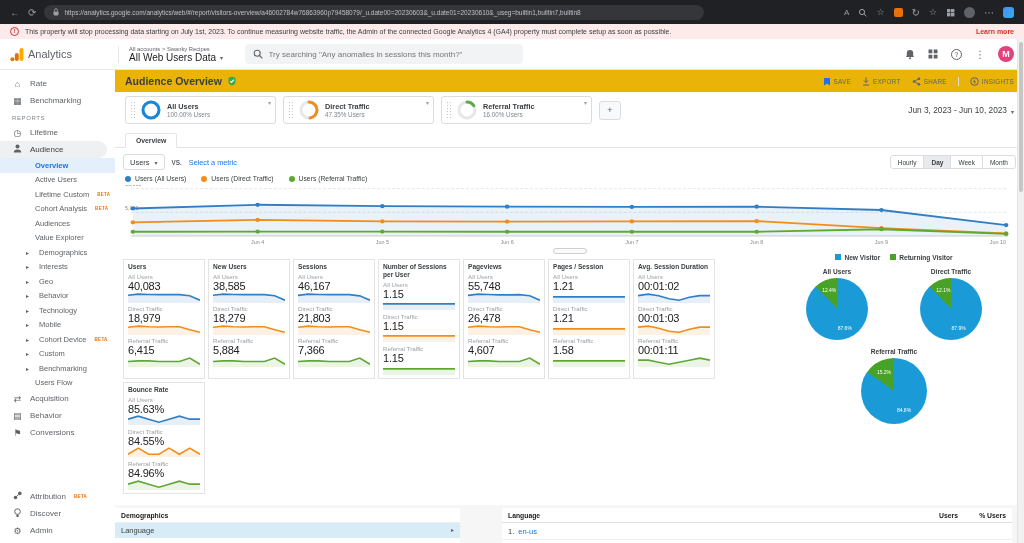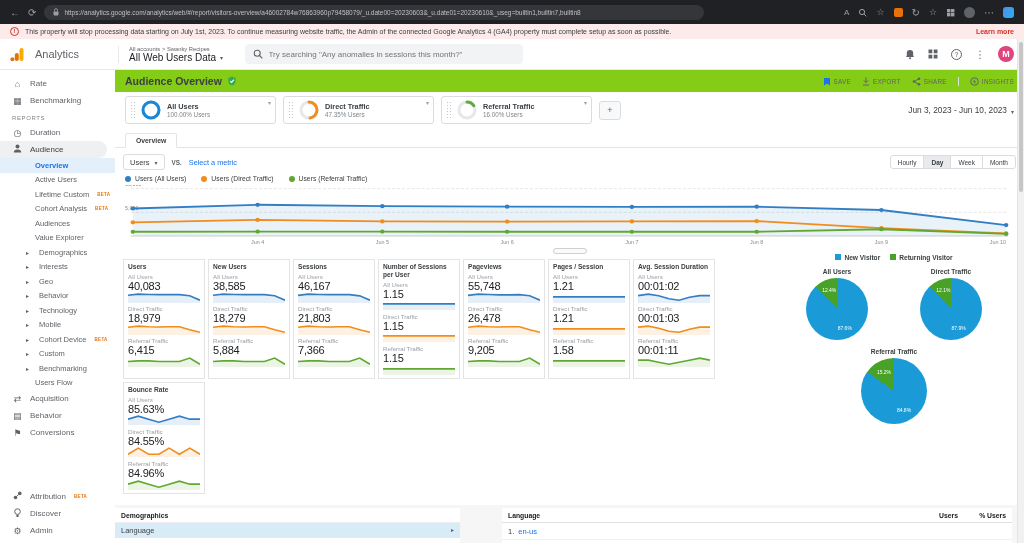--- a/index.html
+++ b/index.html
@@ -12,21 +12,21 @@
   .br-icons{display:flex;gap:9px;align-items:center;margin-left:auto}
   .ext-orange{width:9px;height:9px;border-radius:2px;background:#e8710a}
   .copilot{width:11px;height:11px;border-radius:3px;background:linear-gradient(135deg,#4e8df7,#2bb0e8)}
   .br-avatar{width:11px;height:11px;border-radius:50%;background:#5f6368}
   
   .banner{height:15px;background:#fdeaea;display:flex;align-items:center;gap:6px;padding:0 10px;font-size:7px;color:#3c4043}
   .warn-ic{width:9px;height:9px;border:1px solid #d93025;border-radius:50%;color:#d93025;font-size:6px;line-height:7px;text-align:center;font-weight:bold;flex:none}
   .learn{margin-left:auto;color:#d93025;font-weight:bold;cursor:pointer}
   
   .app-header{height:31px;background:#fff;display:flex;align-items:center;border-bottom:1px solid #e8e8e8;padding:0 10px;gap:10px}
-  .logo{display:flex;align-items:center;gap:10px;width:98px}
+  .logo{display:flex;align-items:center;gap:3px;width:98px}
   .logo-text{font-size:11px;color:#5f6368}
   .crumb{border-left:1px solid #e8e8e8;padding-left:10px}
   .crumb-top{font-size:5.8px;color:#5f6368}
   .crumb-bottom{font-size:10px;color:#202124;display:flex;align-items:center;gap:4px}
   .caret{font-size:6px;color:#5f6368}
   .search{background:#f1f3f4;border-radius:4px;height:20px;width:278px;display:flex;align-items:center;padding:0 8px;gap:6px;margin-left:12px}
   .search input{border:none;background:transparent;outline:none;font-size:8px;color:#3c4043;width:100%;font-family:inherit}
   .hdr-icons{margin-left:auto;display:flex;align-items:center;gap:13px;color:#5f6368}
   .help{width:11px;height:11px;border:1px solid #5f6368;border-radius:50%;font-size:7px;text-align:center;line-height:9px}
   .kebab{font-size:10px}
@@ -38,21 +38,21 @@
   .si .ic{width:11px;text-align:center;font-size:9px;flex:none}
   .sec{font-size:6px;color:#80868b;letter-spacing:.6px;padding:6px 0 3px 12px;flex:none}
   .si.parent-open{background:#eef0f1;border-radius:0 14px 14px 0;margin-right:8px;color:#3c4043}
   .child{padding-left:35px;height:14.5px;font-size:7.5px}
   .child .arr{margin-left:-9px;margin-right:3px;font-size:6px;color:#5f6368}
   .child.sel{background:#e3f0fc;color:#1a73e8;font-weight:bold}
   .beta{color:#e8710a;font-size:4.5px;vertical-align:super;margin-left:1px;font-weight:bold;letter-spacing:.3px}
   .spacer{flex:1}
   
   .main{flex:1;display:flex;flex-direction:column;background:#f6f6f6;overflow:hidden}
-  .report-header{height:22px;display:flex;align-items:center;padding:0 10px;background:#84cc16;gap:5px}
+  .report-header{height:22px;display:flex;align-items:center;padding:0 10px;background:#eab308;gap:5px}
   .rh-title{font-size:10.5px;font-weight:bold;color:#3c4043}
   .actions{margin-left:auto;display:flex;align-items:center;gap:11px;font-size:6.3px;color:#5f6368;letter-spacing:.3px}
   .action{display:flex;align-items:center;gap:3px;cursor:pointer}
   .action.sep{border-left:1px solid #e0e0e0;padding-left:11px}
   .controls-row{display:flex;align-items:center;gap:7px;padding:4px 10px 8px;background:#fff}
   .chip{width:151px;height:28px;border:1px solid #dadce0;border-radius:3px;background:#fff;display:flex;align-items:center;gap:5px;padding:0 4px;position:relative}
   .chip-dots{width:5px;height:18px;background-image:radial-gradient(#c4c7ca 0.8px,transparent 0.9px);background-size:3px 3px}
   .chip-name{font-size:7.3px;font-weight:bold;color:#3c4043}
   .chip-sub{font-size:6.3px;color:#80868b}
   .chip-caret{position:absolute;top:2px;right:4px;font-size:6px;color:#9aa0a6}
@@ -204,21 +204,21 @@
         <span class="ic">⌂</span>
         <span>Rate</span>
       </div>
     <div class="si">
         <span class="ic">▦</span>
         <span>Benchmarking</span>
       </div>
     <div class="sec">REPORTS</div>
     <div class="si">
         <span class="ic">◷</span>
-        <span>Duration</span>
+        <span>Lifetime</span>
       </div>
     <div class="si parent-open">
       <span class="ic"><svg width="9" height="9">
             <circle cx="4.5" cy="2.6" r="2" fill="#5f6368"></circle>
             <path d="M0.8 8.6 a3.7 3.2 0 0 1 7.4 0z" fill="#5f6368"></path>
           </svg></span>
       <span>Audience</span>
     </div>
     <div class="si child sel">
         <span>Overview</span>
@@ -562,21 +562,21 @@
               <polygon points="0.0,4.3 14.3,2.0 28.6,2.8 42.9,3.3 57.1,3.3 71.4,3.0 85.7,5.0 100.0,13.0 100,18 0,18" fill="#327ec5" fill-opacity="0.12"></polygon>
               <polyline points="0.0,4.3 14.3,2.0 28.6,2.8 42.9,3.3 57.1,3.3 71.4,3.0 85.7,5.0 100.0,13.0" fill="none" stroke="#327ec5" stroke-width="1.6" vector-effect="non-scaling-stroke"></polyline>
             </svg>
           <div class="seg-label">Direct Traffic</div>
             <div class="seg-value">26,478</div>
             <svg class="spark" viewBox="0 0 100 18" preserveAspectRatio="none">
               <polygon points="0.0,4.0 14.3,2.0 28.6,3.2 42.9,3.6 57.1,3.2 71.4,3.2 85.7,8.7 100.0,13.0 100,18 0,18" fill="#f08d1d" fill-opacity="0.12"></polygon>
               <polyline points="0.0,4.0 14.3,2.0 28.6,3.2 42.9,3.6 57.1,3.2 71.4,3.2 85.7,8.7 100.0,13.0" fill="none" stroke="#f08d1d" stroke-width="1.6" vector-effect="non-scaling-stroke"></polyline>
             </svg>
           <div class="seg-label">Referral Traffic</div>
-            <div class="seg-value">9,205</div>
+            <div class="seg-value">4,607</div>
             <svg class="spark" viewBox="0 0 100 18" preserveAspectRatio="none">
               <polygon points="0.0,8.1 14.3,6.9 28.6,6.9 42.9,8.1 57.1,8.1 71.4,8.1 85.7,2.0 100.0,13.0 100,18 0,18" fill="#61a832" fill-opacity="0.12"></polygon>
               <polyline points="0.0,8.1 14.3,6.9 28.6,6.9 42.9,8.1 57.1,8.1 71.4,8.1 85.7,2.0 100.0,13.0" fill="none" stroke="#61a832" stroke-width="1.6" vector-effect="non-scaling-stroke"></polyline>
             </svg>
         </div>
         <div class="card">
           <div class="card-title">Pages / Session</div>
           <div class="seg-label">All Users</div>
             <div class="seg-value">1.21</div>
             <svg class="spark" viewBox="0 0 100 18" preserveAspectRatio="none">

